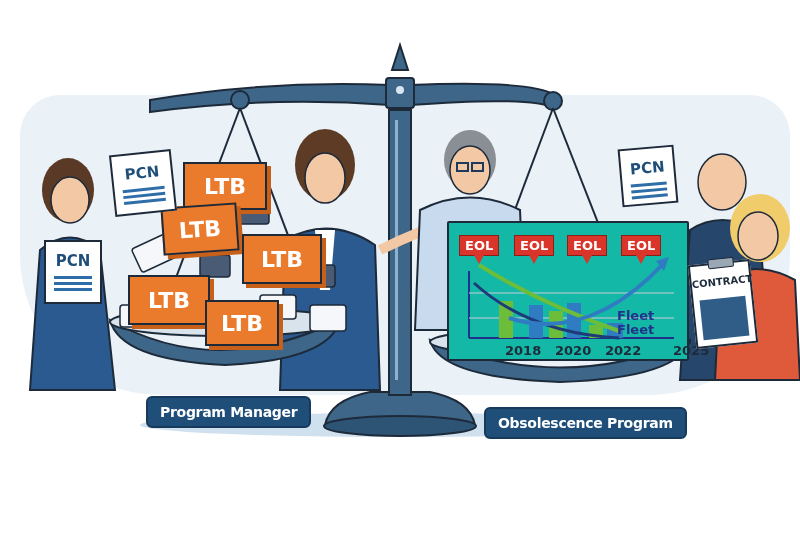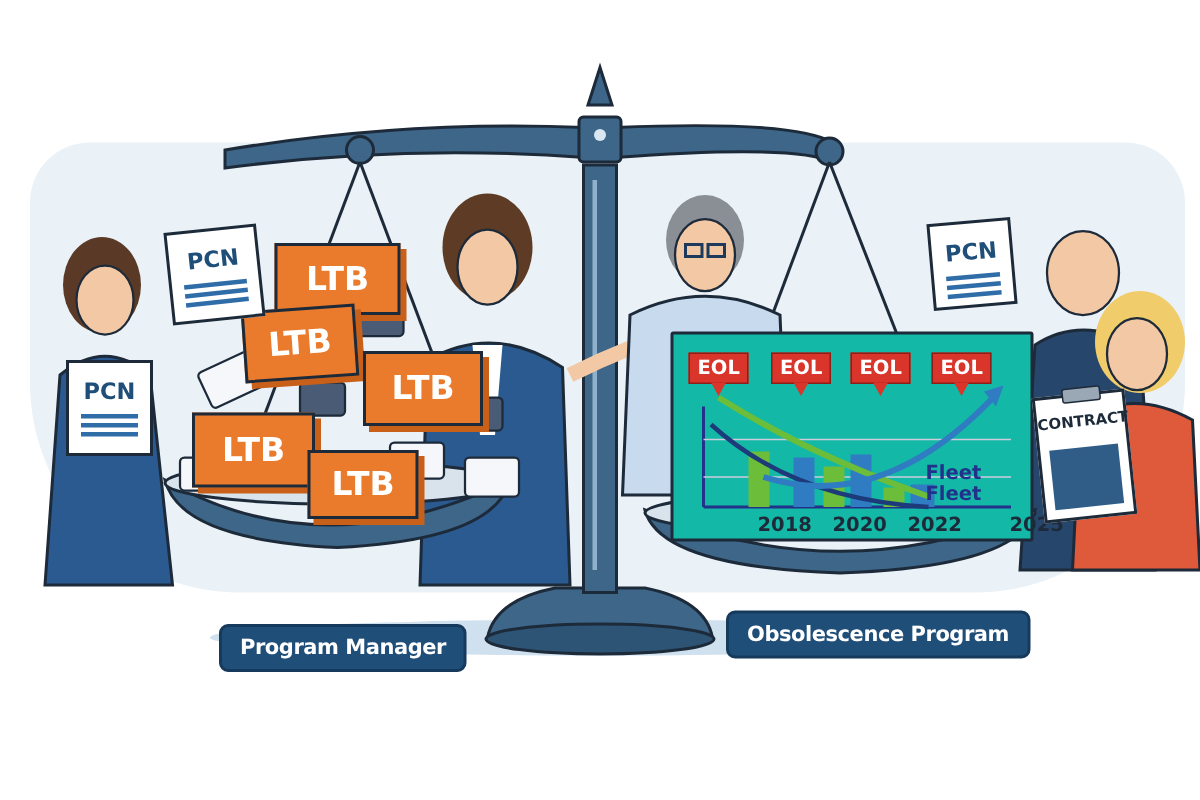--- a/index.html
+++ b/index.html
@@ -145,14 +145,14 @@
   <div class="year" style="left:132px;text-align:right;">2022</div>
   <div class="year" style="left:200px;">2025</div>
 </div>
 
 <div class="contract">
   <div class="clip"></div>
   <span>CONTRACT</span>
   <div class="pad"></div>
 </div>
 
-<div class="label" style="left:146px;top:396px;margin-top:20px;">Program Manager</div>
+<div class="label" style="left:146px;top:396px;">Program Manager</div>
 <div class="label" style="left:484px;top:407px;">Obsolescence Program</div>
 
 </body></html>

